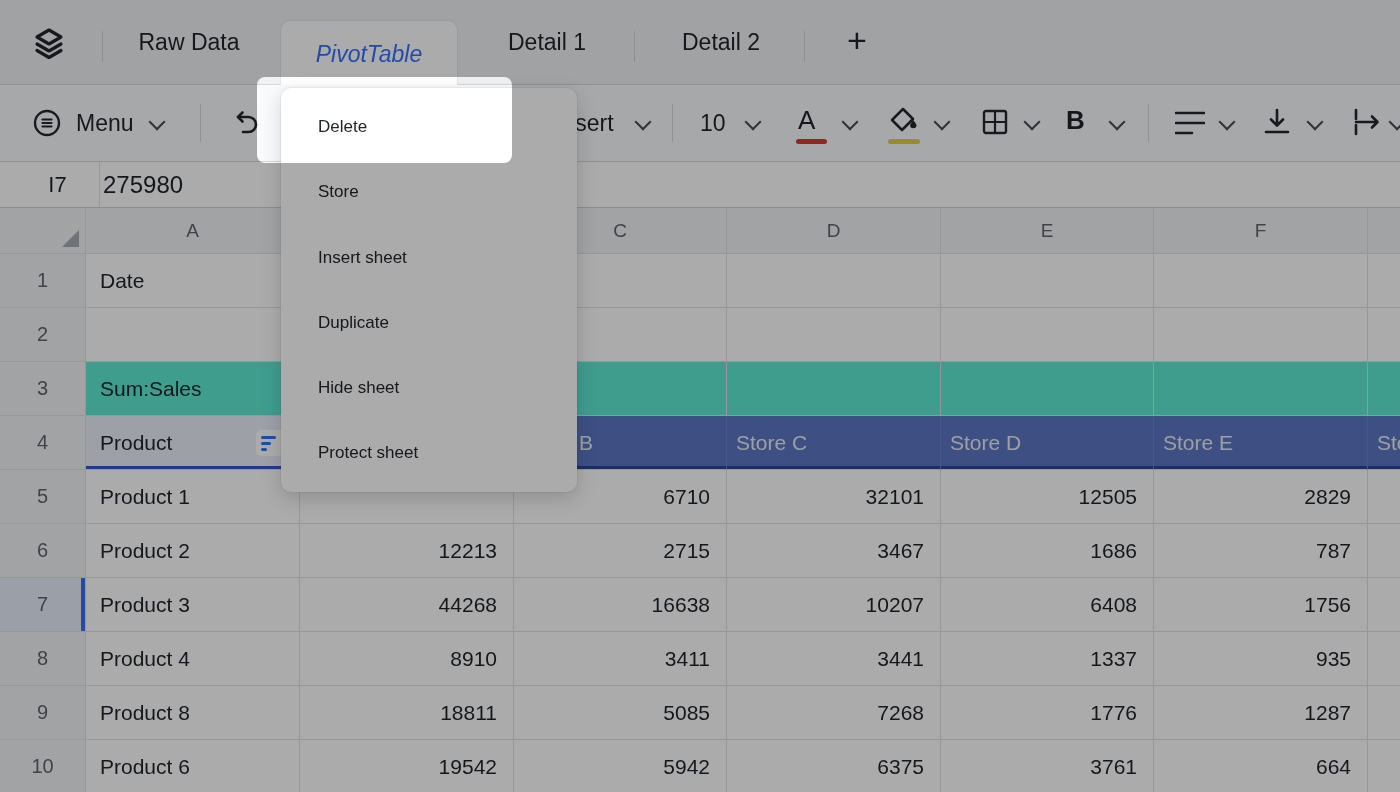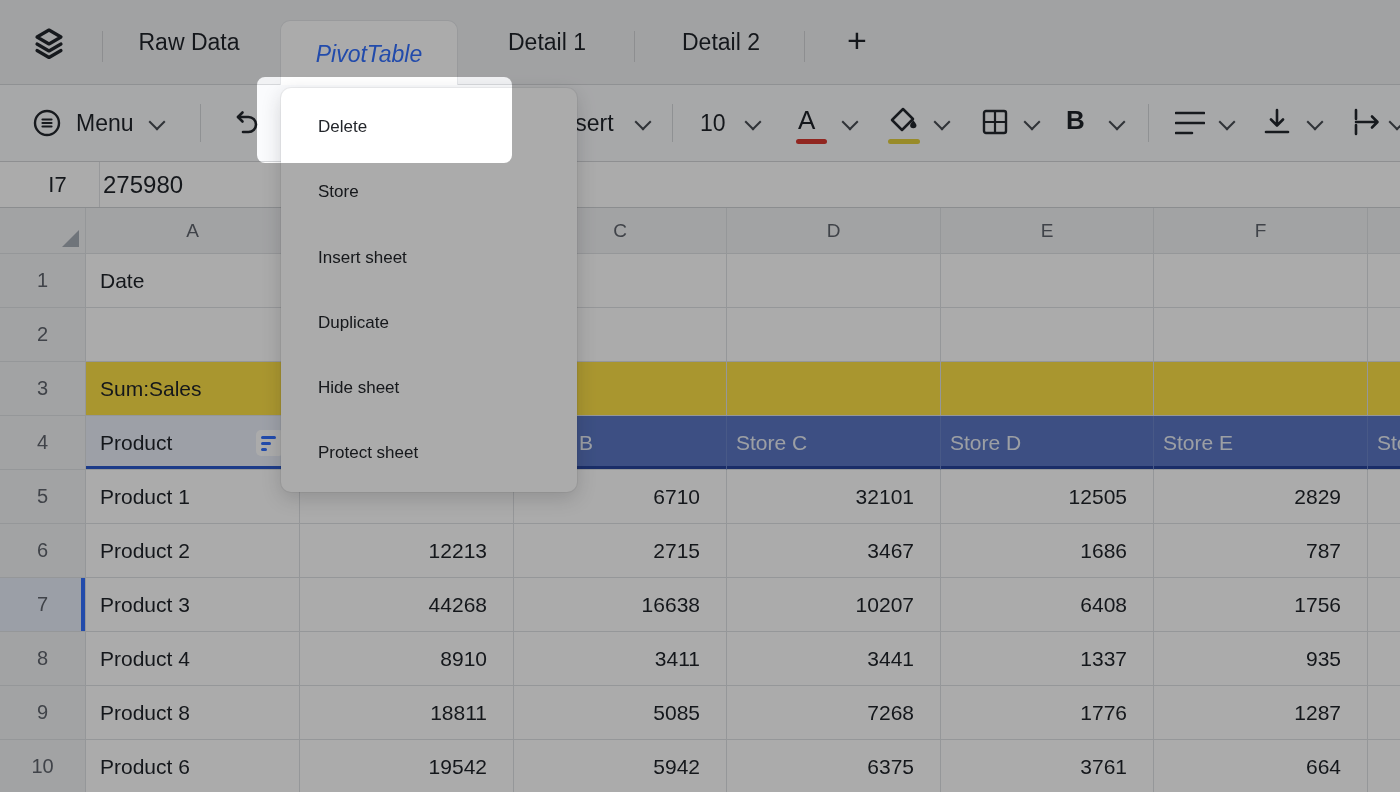--- a/index.html
+++ b/index.html
@@ -37,22 +37,22 @@
         grid-template-columns:86px 214px 214px 213px 214px 213px 214px 214px;
         grid-template-rows:46px;grid-auto-rows:54px;z-index:0;}
   .gc{box-sizing:border-box;border-right:1px solid #dfe1e4;border-bottom:1px solid #dfe1e4;
       background:#fff;font-size:21px;line-height:53px;white-space:nowrap;overflow:hidden;}
   .colhdr,.rn,.corner{background:#f2f3f5;color:#60656d;text-align:center;}
   .colhdr{font-size:19px;line-height:45px;}
   .rn{font-size:20px;}
   .corner{position:relative;}
   .corner svg{position:absolute;right:6px;bottom:6px;}
   .txt{padding-left:14px;text-align:left;}
-  .num{padding-right:26px;text-align:right;}
-  .band{background:#fde047;}
+  .num{padding-right:16px;text-align:right;}
+  .band{background:#5eead4;}
   .navy{background:#5b77c3;color:#e9edf5;box-shadow:inset 0 -3px 0 #27449b;
         padding-left:9px;text-align:left;border-right:1px solid #6c85c9;}
   .a4{background:#eaeffa;box-shadow:inset 0 -3px 0 #2b59cc;position:relative;}
   .r7{background:#e7edf9;box-shadow:inset -4px 0 0 #3370ff;}
   .filter-btn{position:absolute;right:15px;top:14px;width:28px;height:26px;background:#fff;
               border-radius:5px;display:flex;flex-direction:column;justify-content:center;
               gap:3px;padding-left:5px;box-sizing:border-box;}
   .filter-btn i{display:block;height:3px;background:#3370ff;border-radius:1.5px;}
   
   #menu{position:absolute;left:281px;top:88px;width:296px;height:404px;background:#fff;

